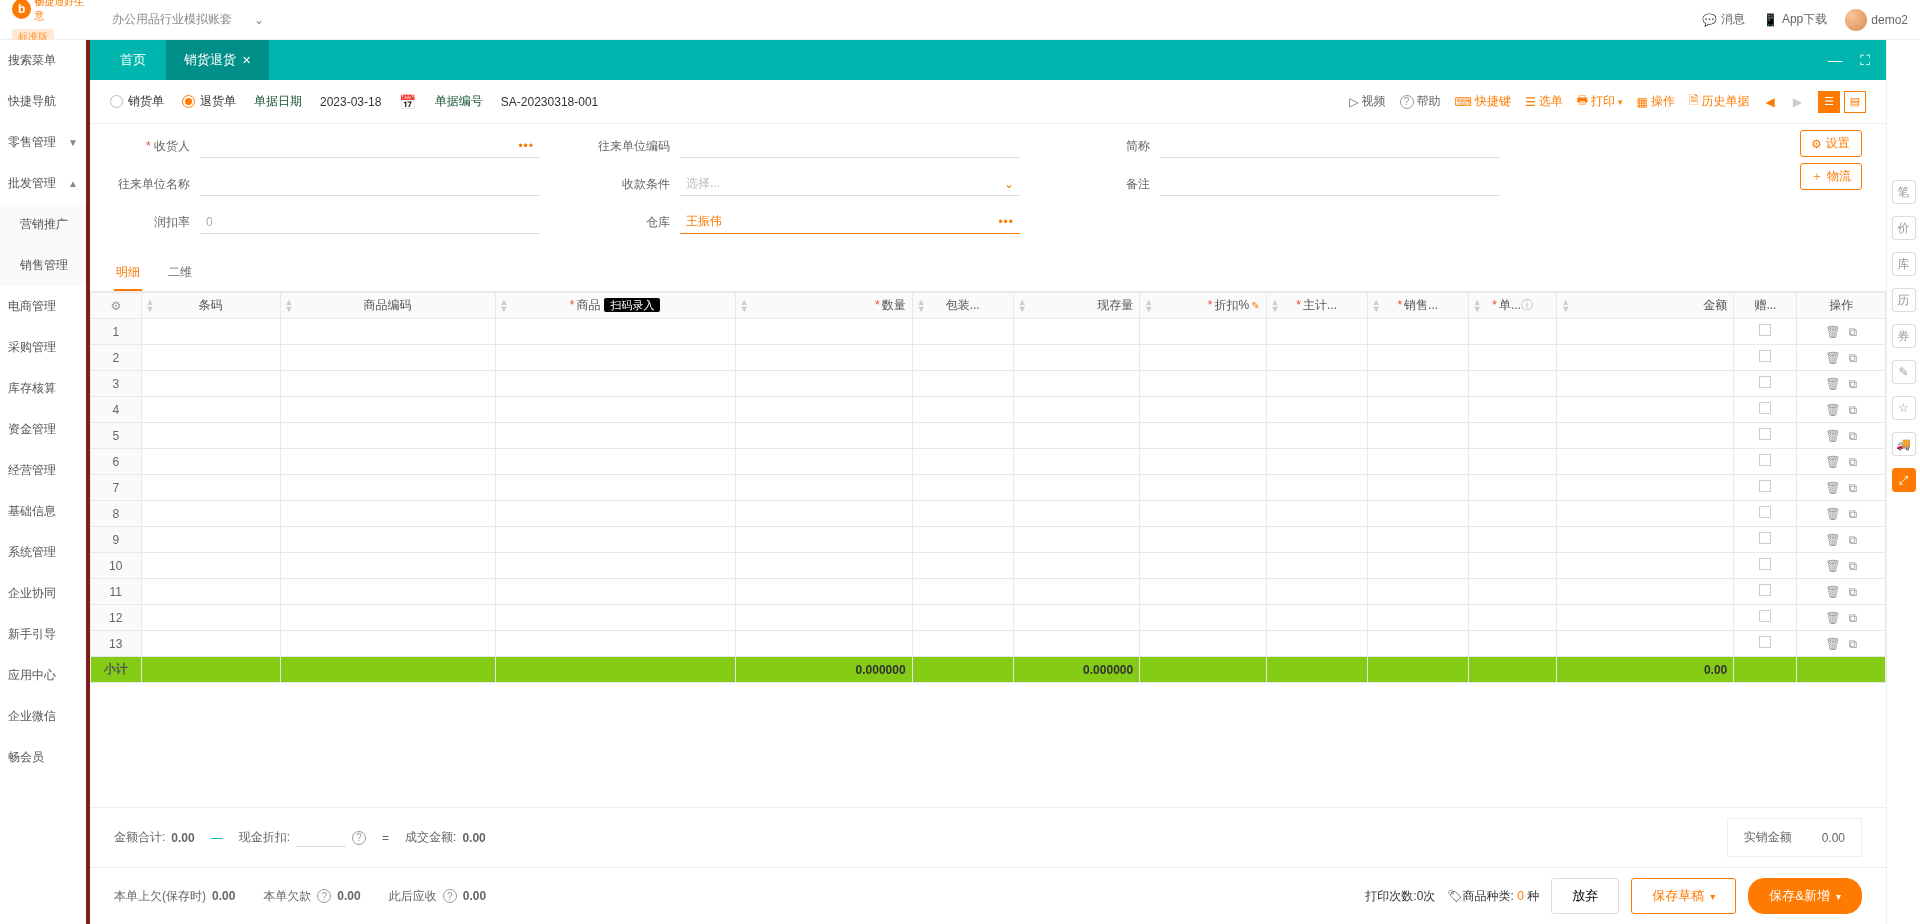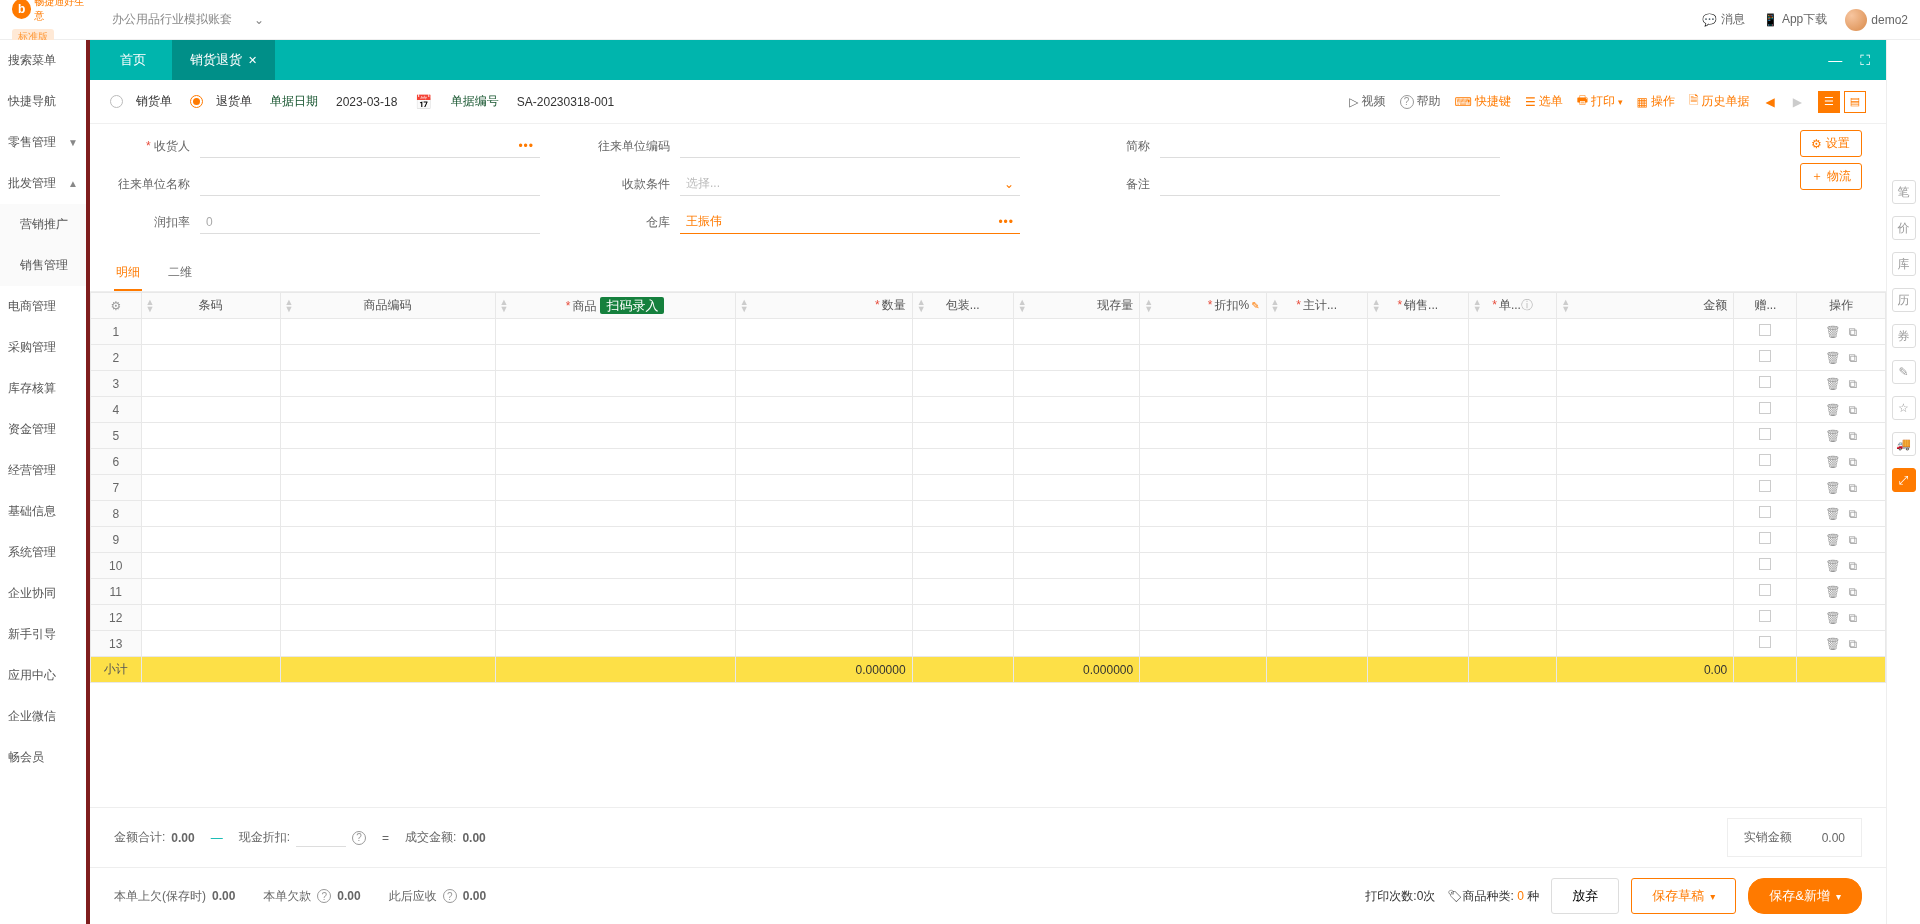--- a/index.html
+++ b/index.html
@@ -13,28 +13,28 @@
 .company-sel { margin-left: 20px; display: flex; align-items: center; gap: 22px; color: #888; cursor: pointer; }
 .top-right { margin-left: auto; display: flex; align-items: center; gap: 18px; color: #666; }
 .top-right .ritem { display: flex; align-items: center; gap: 4px; cursor: pointer; }
 .avatar { width: 22px; height: 22px; border-radius: 50%; background: radial-gradient(circle at 30% 30%, #f7c59f, #d98a4a); }
 .main { flex: 1; display: flex; min-height: 0; }
 .sidebar { width: 90px; background: #fff; border-right: 4px solid #7f1d1d; overflow-y: auto; }
 .sidebar-item { padding: 12px 8px; color: #555; cursor: pointer; display: flex; align-items: center; justify-content: space-between; }
 .sidebar-item.sub { padding-left: 20px; background: #fafafa; }
 .caret { font-size: 10px; color: #888; }
 .content { flex: 1; display: flex; flex-direction: column; min-width: 0; }
-.tabs { height: 40px; background: #00b5ad; display: flex; align-items: center; padding: 0 12px; gap: 8px; }
+.tabs { height: 40px; background: #00b5ad; display: flex; align-items: center; padding: 0 12px; gap: 2px; }
 .tab { padding: 0 18px; height: 40px; line-height: 40px; color: #fff; cursor: pointer; font-size: 13px; display: flex; align-items: center; gap: 6px; }
 .tab.active { background: #008f88; }
 .tab .close-x { font-size: 11px; }
 .tabs-right { margin-left: auto; display: flex; gap: 10px; color: #fff; }
 .tabs-right span { cursor: pointer; font-size: 14px; padding: 4px; }
 .docbar { height: 44px; display: flex; align-items: center; padding: 0 20px; gap: 18px; border-bottom: 1px solid #f0f0f0; }
-.radio { display: inline-flex; align-items: center; gap: 13px; cursor: pointer; }
+.radio { display: inline-flex; align-items: center; gap: 5px; cursor: pointer; }
 .radio .dot { width: 13px; height: 13px; border: 1px solid #bbb; border-radius: 50%; display: inline-block; position: relative; }
 .radio.sel .dot { border-color: #ff7a00; }
 .radio.sel .dot::after { content: ""; position: absolute; inset: 2px; background: #ff7a00; border-radius: 50%; }
 .docbar .lbl { color: #14532d; }
 .docbar .val { color: #333; }
 .cal-icon { color: #ff7a00; font-size: 14px; }
 .docbar-right { margin-left: auto; display: flex; align-items: center; gap: 14px; color: #666; }
 .docbar-right .ritem { display: flex; align-items: center; gap: 3px; cursor: pointer; }
 .orangei { color: #ff7a00; }
 .arrow-btn { color: #ff7a00; cursor: pointer; padding: 0 2px; }
@@ -55,23 +55,23 @@
 .subtabs { display: flex; gap: 24px; padding: 0 24px; border-bottom: 1px solid #eee; }
 .subtab { padding: 8px 2px; cursor: pointer; color: #666; }
 .subtab.active { color: #ff7a00; border-bottom: 2px solid #ff7a00; }
 .table-wrap { flex: 1; overflow: auto; padding: 0 0 0 0; }
 table { border-collapse: collapse; width: 100%; table-layout: fixed; }
 th, td { border: 1px solid #e8e8e8; height: 26px; padding: 2px 6px; background: #fff; font-size: 12px; }
 th { background: #fafafa; color: #555; font-weight: normal; position: relative; }
 th .sort { color: #ccc; font-size: 9px; position: absolute; left: 4px; top: 50%; transform: translateY(-50%); line-height: 7px; }
 .rownum { text-align: center; color: #666; background: #fafafa; }
 .req-h::before { content: "*"; color: #e74c3c; margin-right: 2px; }
-.scan-tag { background: #15803d; color: #fff; padding: 1px 6px; border-radius: 2px; font-size: 13px; margin-left: 4px; }
+.scan-tag { background: #000000; color: #fff; padding: 1px 6px; border-radius: 2px; font-size: 11px; margin-left: 4px; }
 .edit-pen { color: #ff7a00; font-size: 10px; margin-left: 2px; }
-tr.subtotal td { background: #fde047; font-weight: normal; text-align: center; }
+tr.subtotal td { background: #84cc16; font-weight: bold; text-align: center; }
 tr.subtotal td.lbl { text-align: center; color: #555; }
 .chk { width: 12px; height: 12px; border: 1px solid #ccc; display: inline-block; }
 .row-icons { display: flex; gap: 8px; justify-content: center; color: #999; }
 .row-icons span { cursor: pointer; }
 .summary { display: flex; align-items: center; padding: 10px 24px; gap: 16px; border-top: 1px solid #eee; position: relative; }
 .summary .seg { display: flex; align-items: center; gap: 6px; color: #666; }
 .cash-line { width: 50px; border-bottom: 1px solid #ddd; height: 18px; }
 .summary-right { margin-left: auto; display: flex; align-items: center; gap: 10px; }
 .sumbox { border: 1px solid #eee; padding: 10px 16px; display: flex; align-items: center; gap: 30px; color: #666; }
 .footer { display: flex; align-items: center; padding: 10px 24px; border-top: 1px solid #eee; gap: 28px; }

